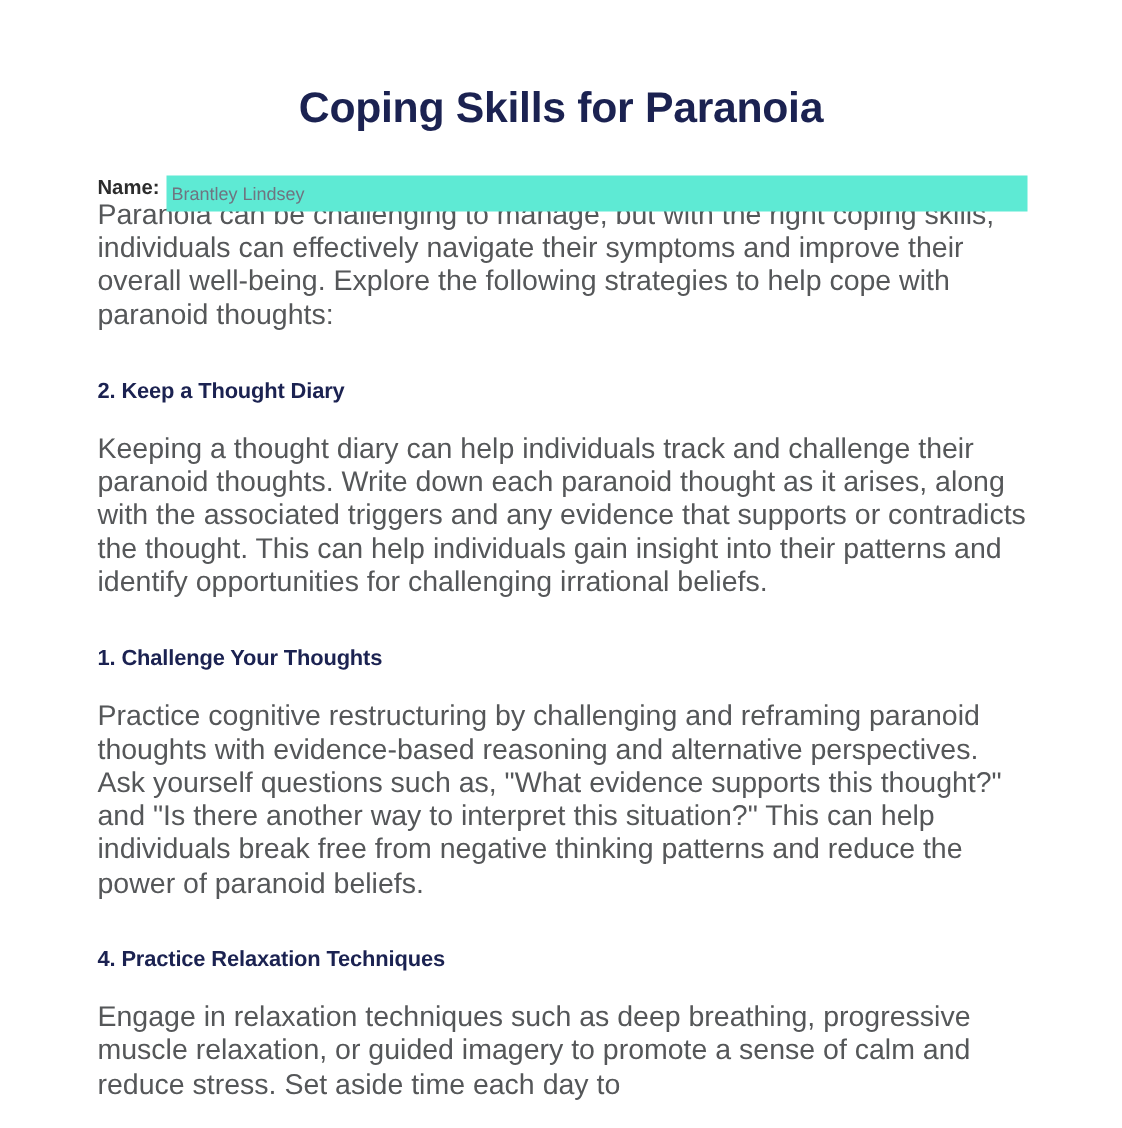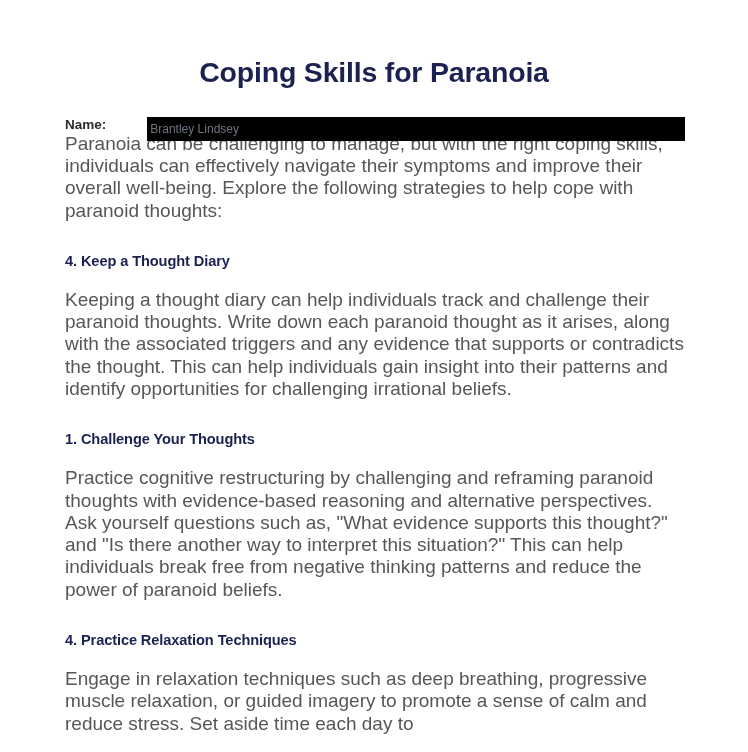--- a/index.html
+++ b/index.html
@@ -51,27 +51,26 @@
     font-size: 13.5px;
     font-weight: bold;
     color: #2c2c2c;
     white-space: nowrap;
     padding-right: 5px;
     z-index: 2;
     position: relative;
   }
   .name-value-wrap {
     flex: 1 1 auto;
-    background: #000000;
+    background: #5eead4;
     height: 24px;
     display: flex;
     align-items: center;
     padding-left: 3px;
     margin-right: -0px;
-    margin-left: 36px;
   }
   .name-value {
     font-size: 12px;
     color: #6f7480;
     line-height: 1;
     white-space: nowrap;
   }
 
   p.body-text {
     margin: 0;
@@ -113,21 +112,21 @@
     <div class="name-row">
       <span class="name-label">Name:</span>
       <span class="name-value-wrap">
         <span class="name-value">Brantley Lindsey</span>
       </span>
     </div>
 
     <p class="body-text intro">Paranoia can be challenging to manage, but with the right coping skills, individuals can effectively navigate their symptoms and improve their overall well-being. Explore the following strategies to help cope with paranoid thoughts:</p>
 
     <div class="section">
-      <h2 class="section-heading">4. Keep a Thought Diary</h2>
+      <h2 class="section-heading">2. Keep a Thought Diary</h2>
       <p class="body-text">Keeping a thought diary can help individuals track and challenge their paranoid thoughts. Write down each paranoid thought as it arises, along with the associated triggers and any evidence that supports or contradicts the thought. This can help individuals gain insight into their patterns and identify opportunities for challenging irrational beliefs.</p>
     </div>
 
     <div class="section">
     </div>
 
     <div class="section">
       <h2 class="section-heading">1. Challenge Your Thoughts</h2>
       <p class="body-text">Practice cognitive restructuring by challenging and reframing paranoid thoughts with evidence-based reasoning and alternative perspectives. Ask yourself questions such as, "What evidence supports this thought?" and "Is there another way to interpret this situation?" This can help individuals break free from negative thinking patterns and reduce the power of paranoid beliefs.</p>
     </div>

